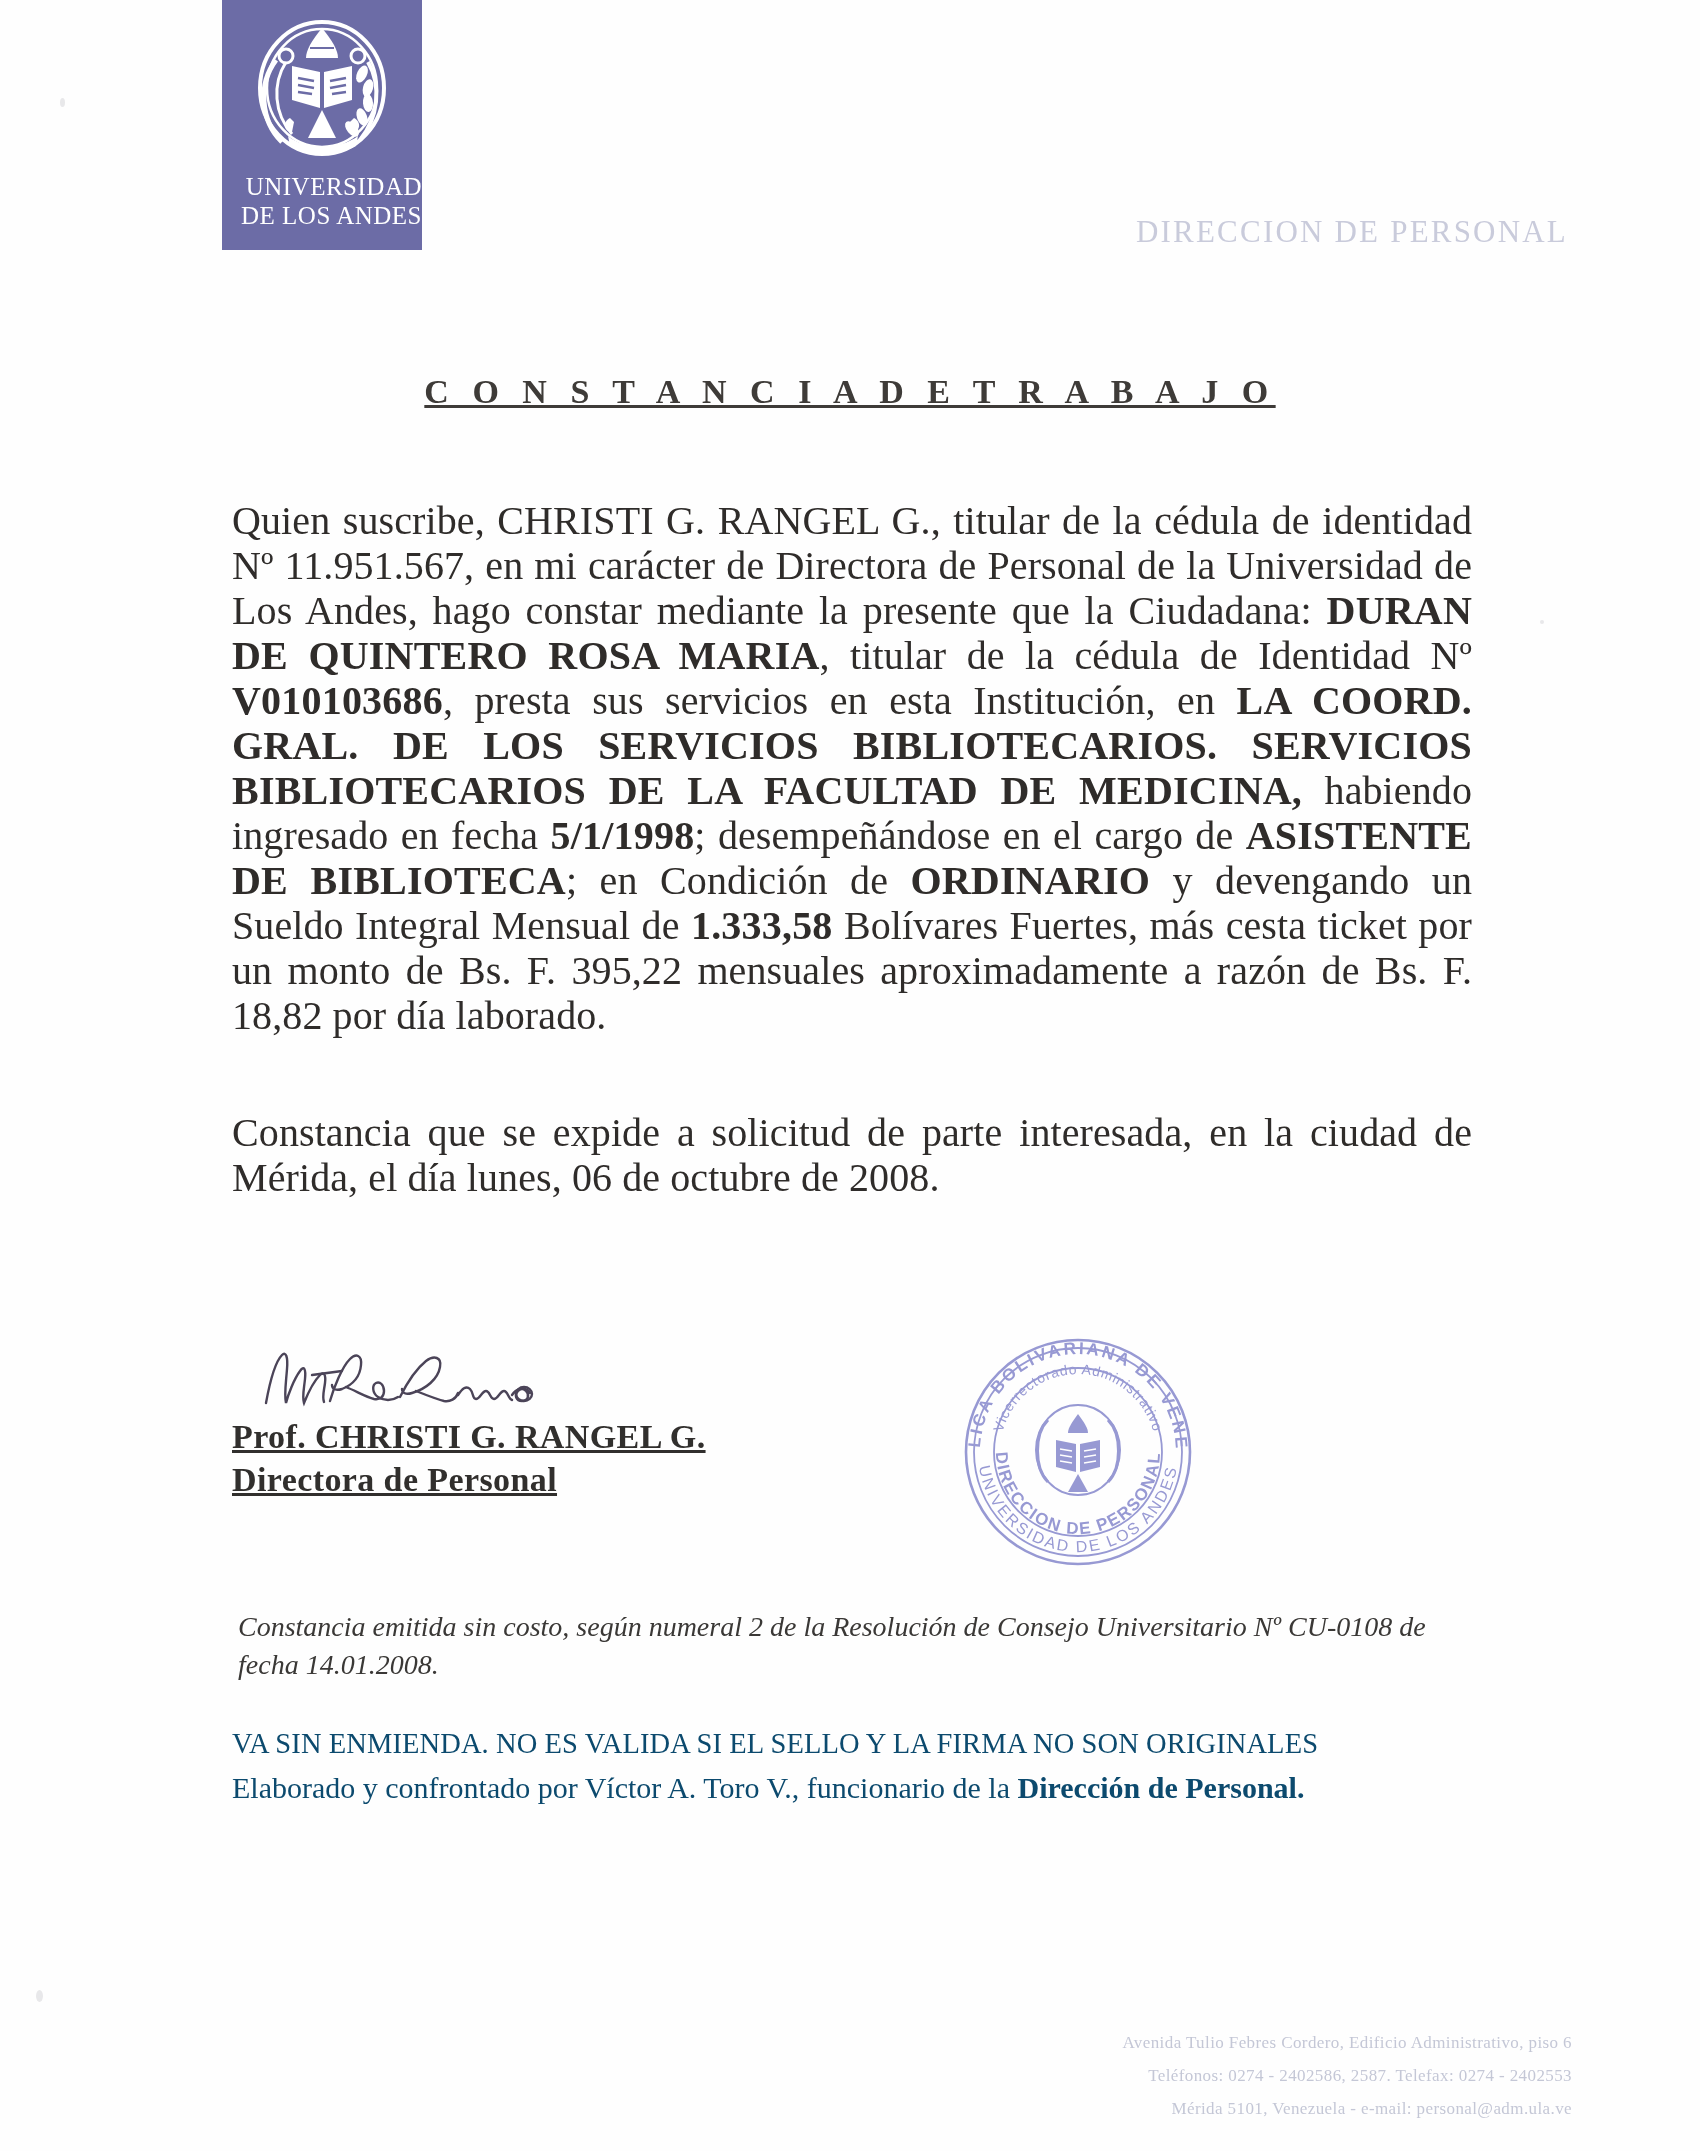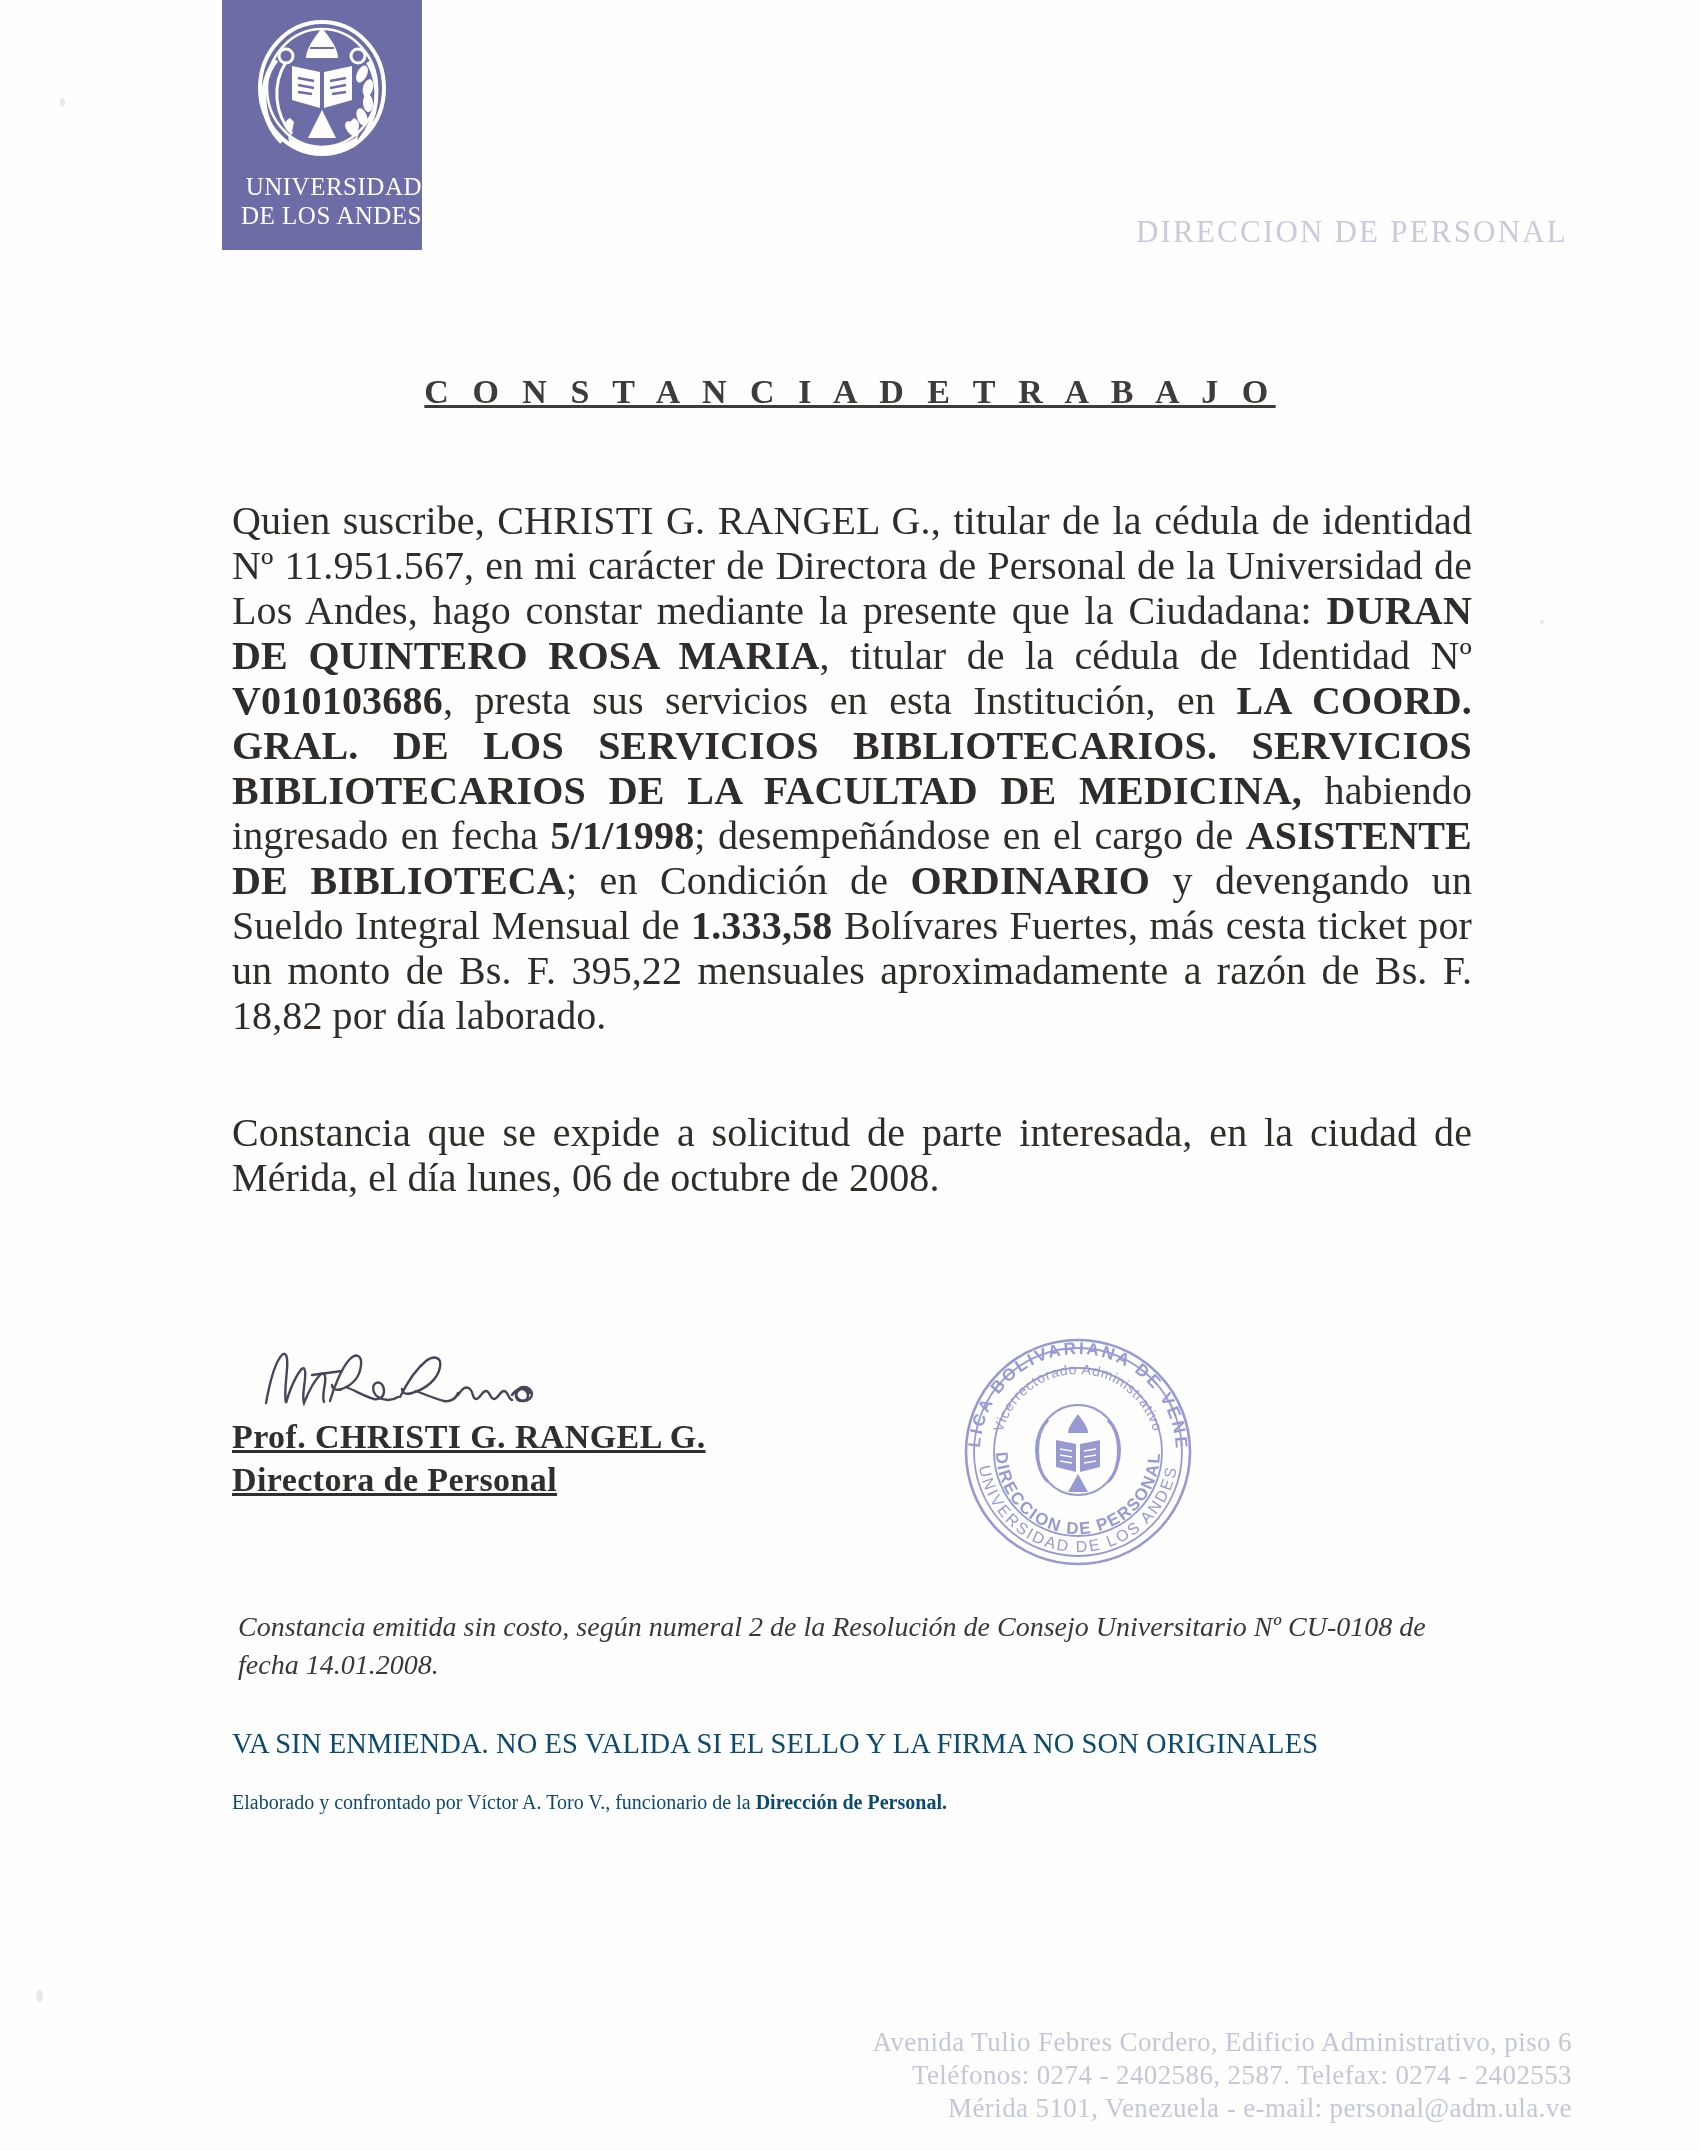--- a/index.html
+++ b/index.html
@@ -146,36 +146,36 @@
     width: 1270px;
     font-family: Liberation Serif, serif;
     color: #0c4a6e;
   }
   #notice-line1 {
     font-size: 28.5px;
     line-height: 38px;
     letter-spacing: 0.1px;
   }
   #notice-line2 {
-    font-size: 20px;
+    font-size: 30px;
     line-height: 42px;
-    margin-top: 18px;
+    margin-top: 4px;
   }
   #notice-line2 b { font-weight: bold; }
 
   
   #footer {
     position: absolute;
     left: 0;
     right: 128px;
     top: 2026px;
     text-align: right;
     color: #c4c7d6;
     font-family: "Liberation Serif", serif;
-    font-size: 27px;
+    font-size: 17px;
     line-height: 33px;
     letter-spacing: 0.4px;
   }
   .footer-line { display: block; white-space: nowrap; }
 
   
   .speck {
     position: absolute;
     background: #e8e8ea;
     border-radius: 50%;

